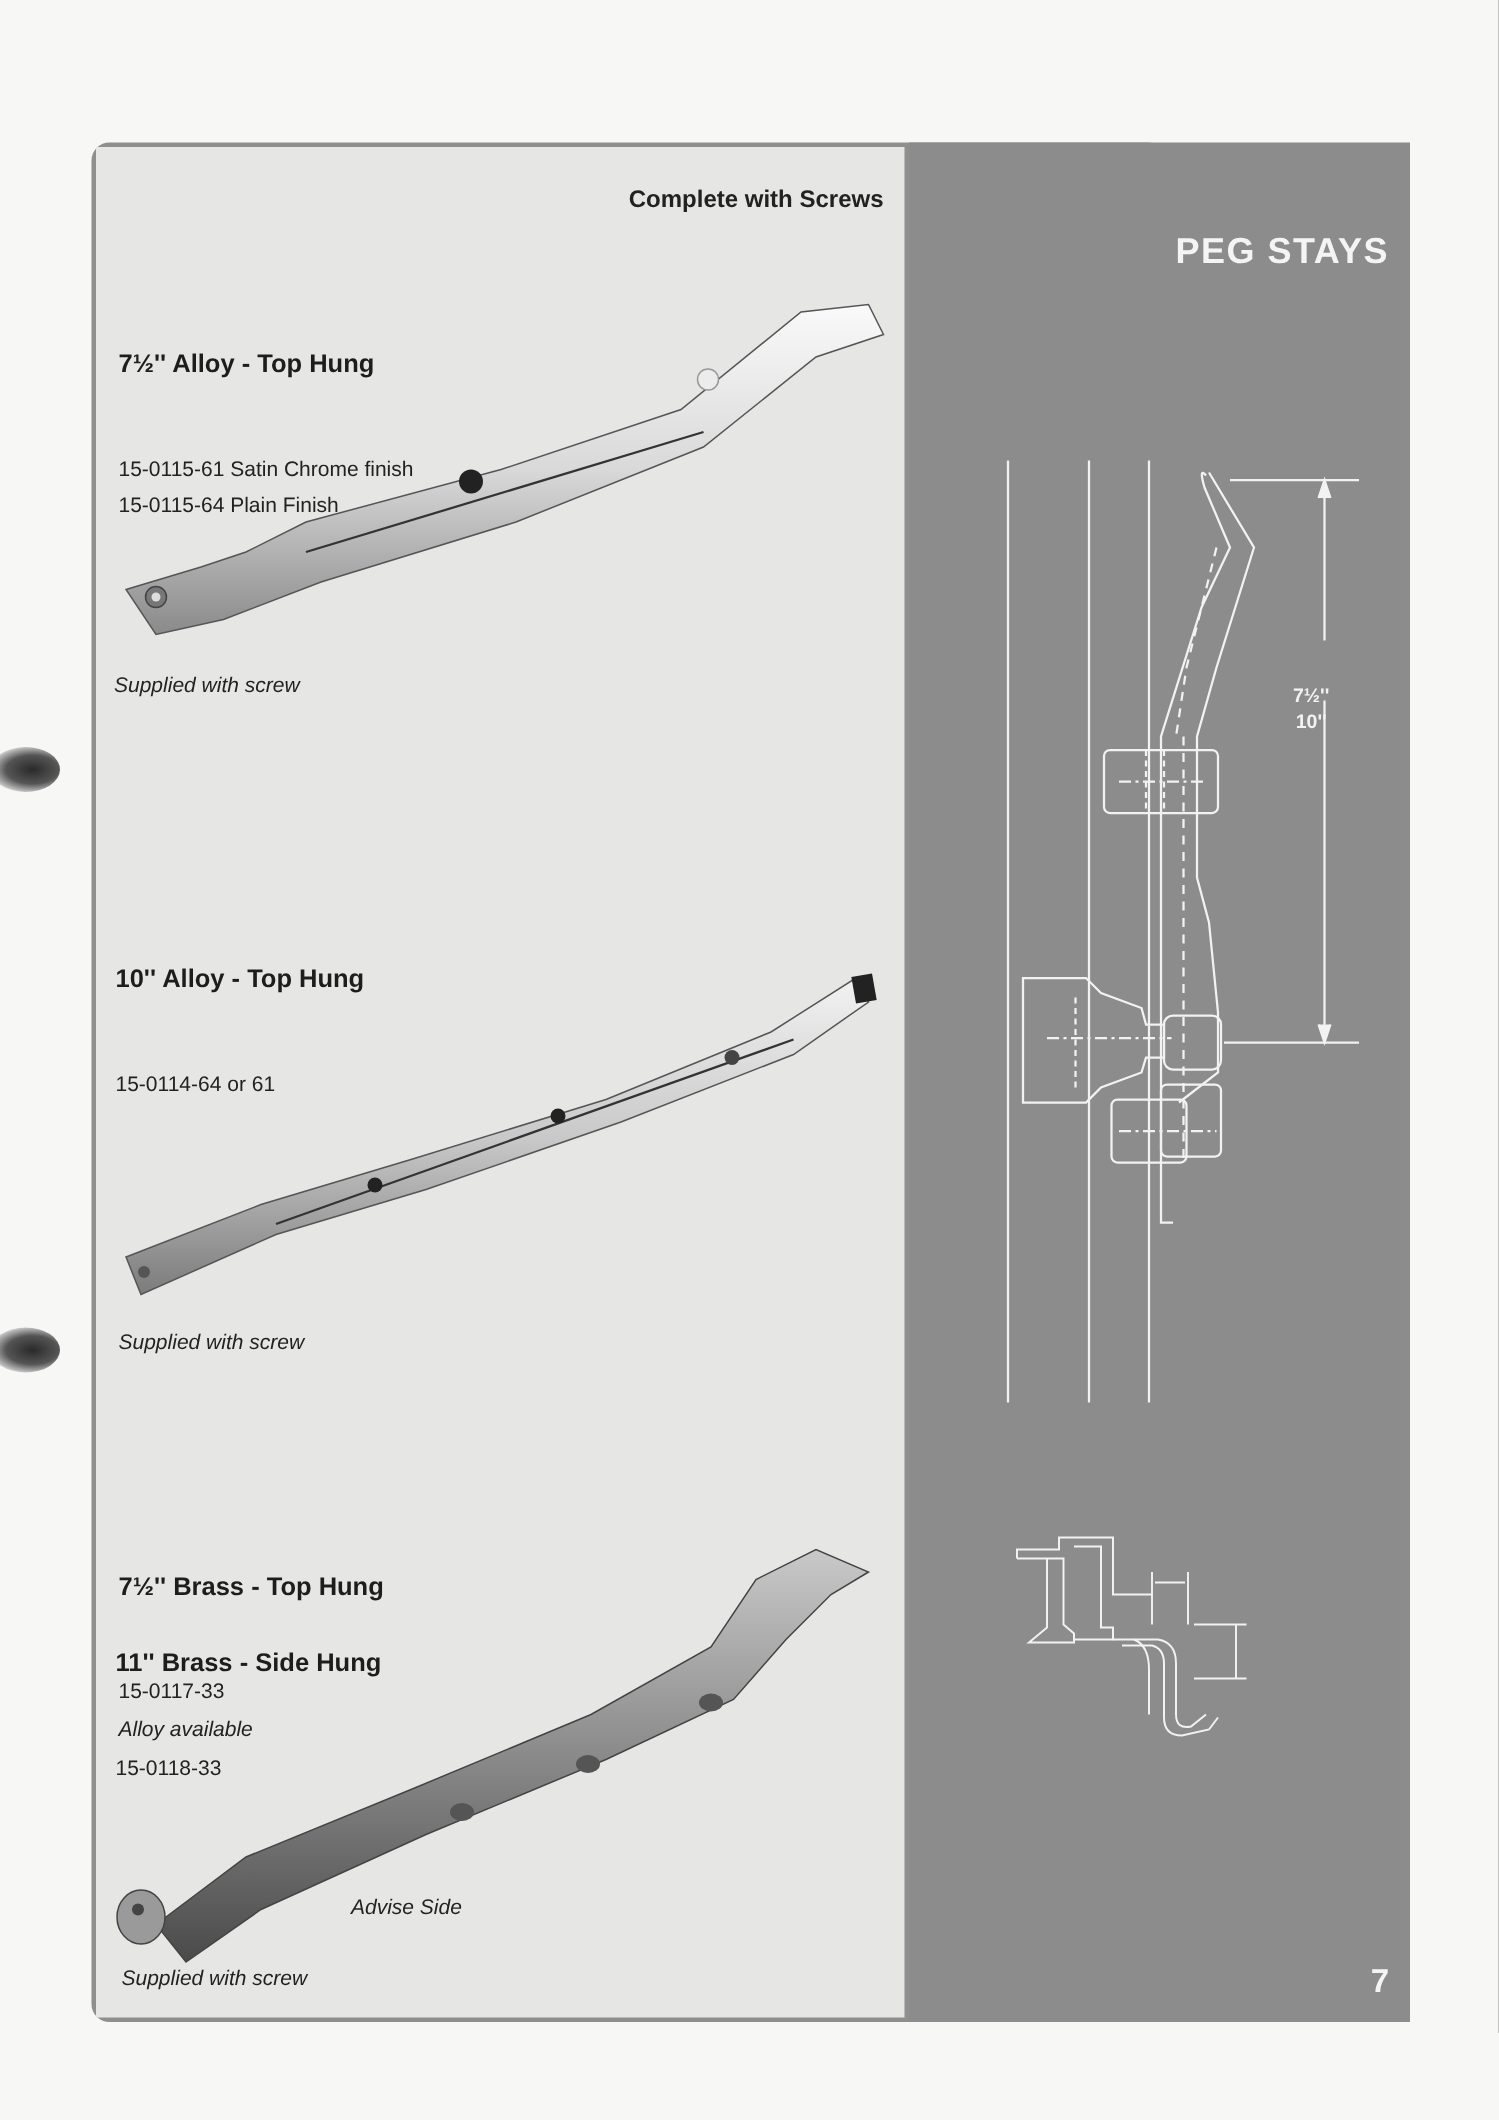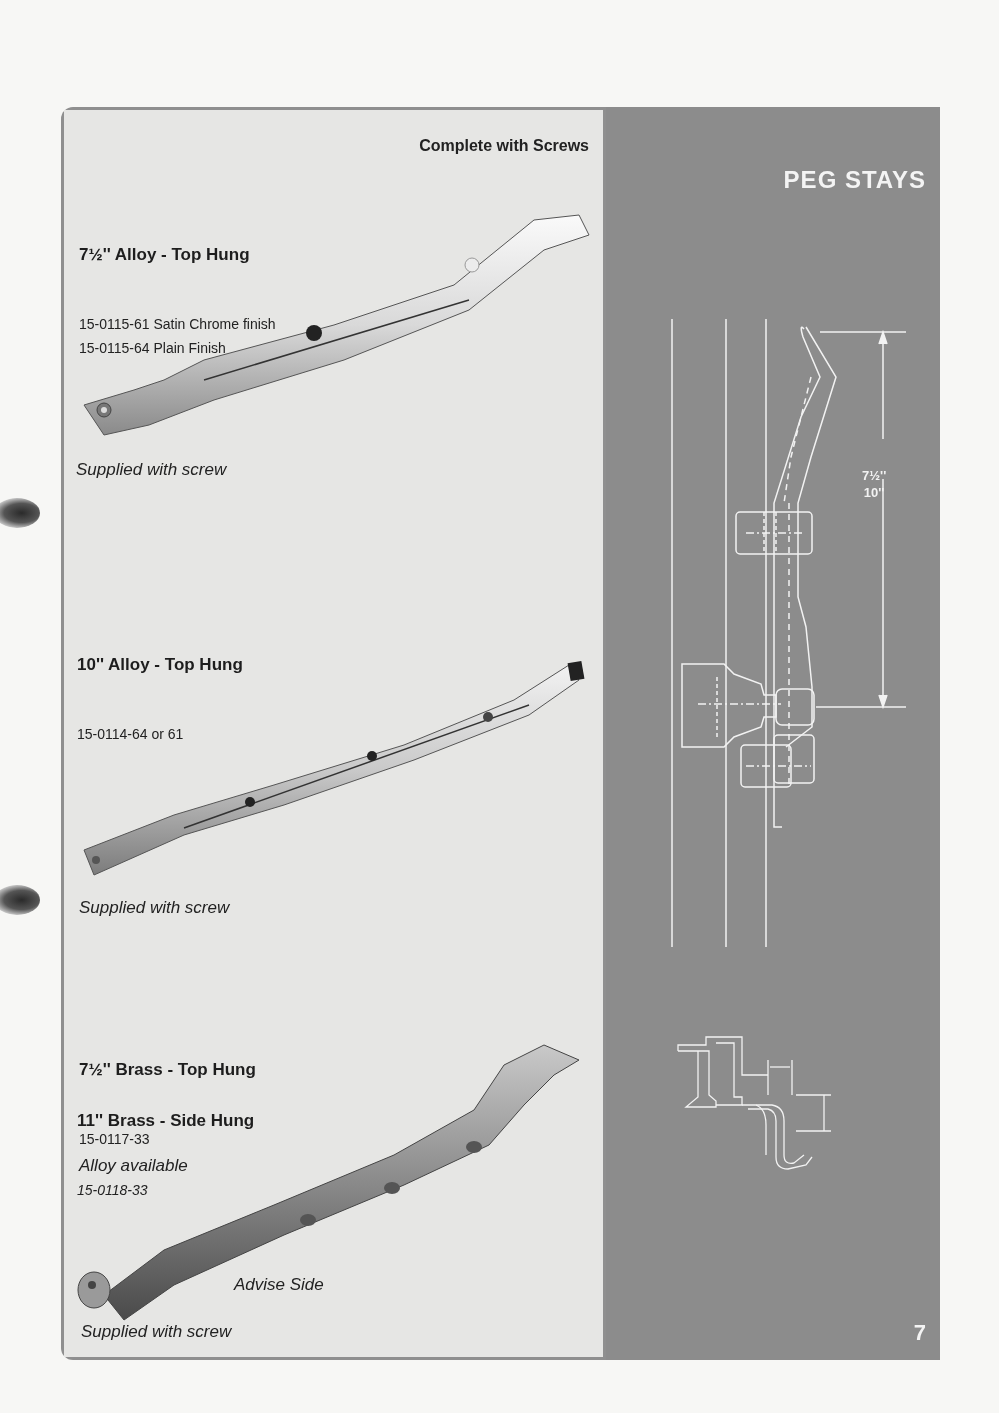--- a/index.html
+++ b/index.html
@@ -7,39 +7,39 @@
     width: 999px; height: 1413px; position: relative; overflow: hidden;
     background: #f7f7f5;
     font-family: "Liberation Sans", "DejaVu Sans", sans-serif;
     color: #1e1e1e;
   }
   .punch-hole {
     position: absolute; left: -6px; width: 46px; height: 30px; border-radius: 50%;
     background: radial-gradient(ellipse at 60% 50%, #2a2a2a 0%, #555 45%, #bdbdbd 70%, rgba(240,240,240,0) 78%);
   }
   .frame {
-    position: absolute; left: 61px; top: 107px; width: 716px; height: 1253px;
+    position: absolute; left: 61px; top: 95px; width: 716px; height: 1253px;
     background: #8f8f8f;
     border-radius: 12px;
   }
   .light-panel {
     position: absolute; left: 3px; top: 3px; width: 539px; height: 1247px;
     background: #e6e6e4;
   }
   .dark-panel {
     position: absolute; left: 545px; top: 0; width: 334px; height: 1253px;
     background: #8c8c8c;
   }
   .complete-label {
     position: absolute; right: 14px; top: 27px;
     font-weight: bold; font-size: 16px; color: #222;
   }
   .section-title { position: absolute; font-weight: bold; font-size: 17px; color: #1d1d1d; }
   .code-line { position: absolute; font-size: 14px; color: #222; margin-top: 48px; }
-  .italic-note { position: absolute; font-style: italic; font-size: 17px; color: #222; }
+  .italic-note { position: absolute; font-style: italic; font-size: 14px; color: #222; }
   .page-title {
     position: absolute; right: 14px; top: 20px;
     font-weight: bold; font-size: 24px; letter-spacing: 1px; color: #f4f4f4; margin-top: 39px;
   }
   .page-number {
     position: absolute; right: 14px; bottom: 14px;
     font-weight: bold; font-size: 22px; color: #f4f4f4;
   }
   .stay-photo { position: absolute; }
   .diagram { position: absolute; }
@@ -98,21 +98,21 @@
       <circle cx="298" cy="106" r="5" fill="#222"></circle>
       <circle cx="414" cy="67" r="5" fill="#444"></circle>
       <circle cx="22" cy="210" r="4" fill="#555"></circle>
     </svg>
 
     <div class="italic-note" style="left:15px; top:788px;">Supplied with screw</div>
 
     <div class="section-title" style="left:15px; top:950px;">7½'' Brass - Top Hung</div>
     <div class="code-line" style="left:15px; top:973px;">15-0117-33</div>
     <div class="section-title" style="left:13px; top:1001px;">11'' Brass - Side Hung</div>
-    <div class="code-line" style="left:13px; top:1024px;font-style:italic;">15-0118-33</div>
+    <div class="code-line" style="left:13px; top:1024px;">15-0118-33</div>
     <div class="italic-note" style="left:15px; top:1046px;">Alloy available</div>
 
     <svg class="stay-photo" style="left:10px; top:925px;" width="530" height="290" viewBox="0 0 530 290">
       <defs>
         <linearGradient id="brassG" x1="0" y1="0" x2="0" y2="1">
           <stop offset="0" stop-color="#c9c9c9"></stop>
           <stop offset="0.5" stop-color="#8a8a8a"></stop>
           <stop offset="1" stop-color="#4a4a4a"></stop>
         </linearGradient>
       </defs>

